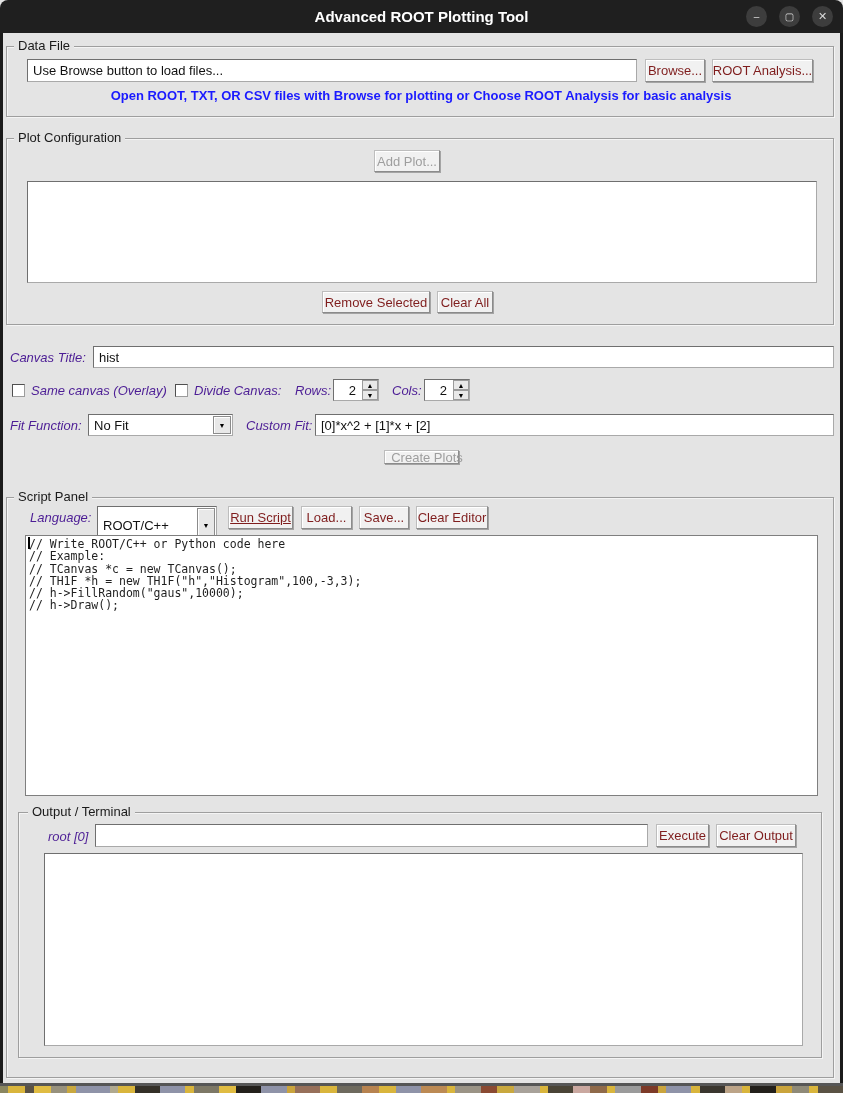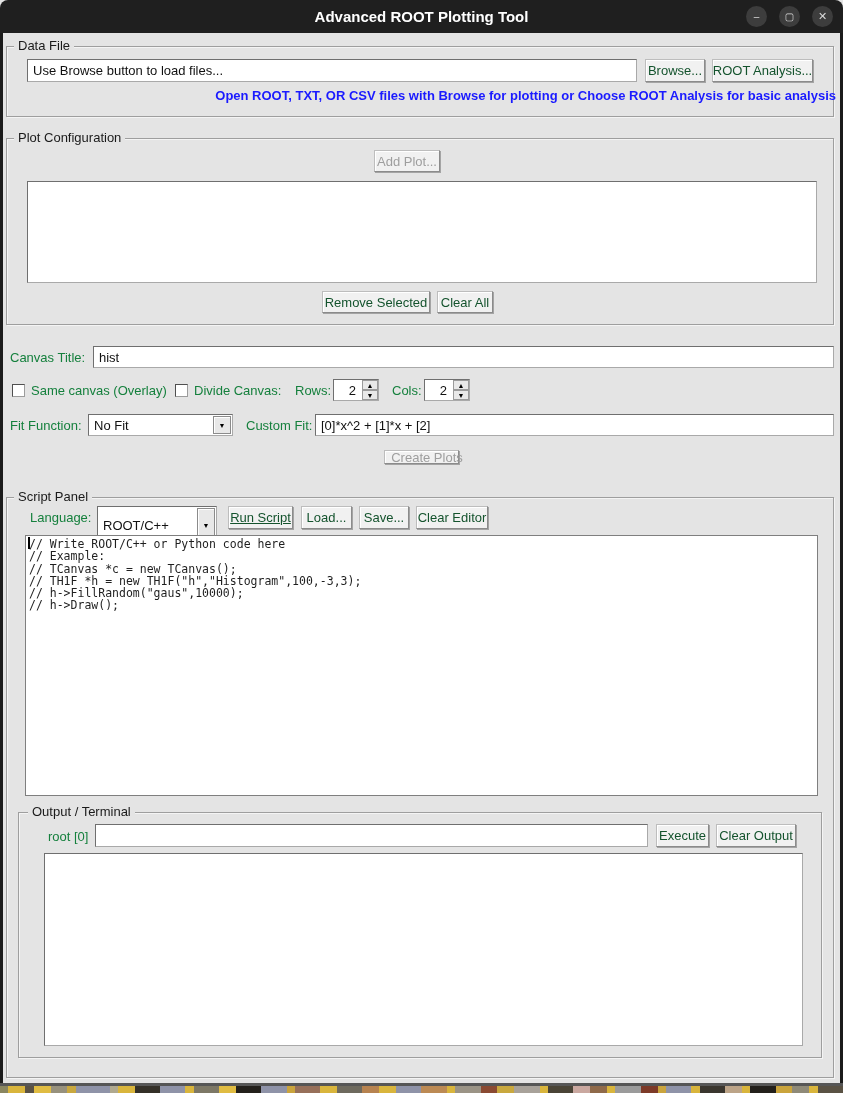--- a/index.html
+++ b/index.html
@@ -32,25 +32,25 @@
       #9b9486 54% 57%, #8a4a32 57% 59%, #c9a83e 59% 61%, #a8a29a 61% 64%, #d9b53c 64% 65%,
       #4a4436 65% 68%, #caa8a0 68% 70%, #8f6a4a 70% 72%, #d9b53c 72% 73%, #9b9b9b 73% 76%,
       #7d3a28 76% 78%, #caa43c 78% 79%, #8f93a8 79% 82%, #d9b53c 82% 83%, #3a362e 83% 86%,
       #bca488 86% 88%, #d9b53c 88% 89%, #23201b 89% 92%, #caa43c 92% 94%, #8f8a78 94% 96%,
       #d9b53c 96% 97%, #5a5244 97% 100%); }
 
   
   .groupbox { position:absolute; border:1px solid #9e9e9e;
               box-shadow:inset 1px 1px 0 #f4f4f4, 1px 1px 0 #f4f4f4; }
   .legend { position:absolute; background:#e4e4e4; padding:0 4px; font-size:13px; color:#1a1a1a; height:14px; line-height:14px; }
-  .label { position:absolute; font-size:13px; color:#15803d; white-space:nowrap; }
+  .label { position:absolute; font-size:13px; color:#4c1d95; white-space:nowrap;font-style:italic; }
   .btn { position:absolute; background:#f1f1f1; border:1px solid #8b8b8b;
          border-top-color:#bdbdbd; border-left-color:#bdbdbd;
          box-shadow:1px 1px 0 rgba(0,0,0,.28), inset 1px 1px 0 #ffffff;
-         font-size:13px; color:#14532d; text-align:center; white-space:nowrap;
+         font-size:13px; color:#7f1d1d; text-align:center; white-space:nowrap;
          display:flex; align-items:center; justify-content:center; cursor:default; }
   .btn.disabled { color:#9e9e9e; }
   .entry { position:absolute; background:#ffffff; border:1px solid;
            border-color:#6f6f6f #a9a9a9 #a9a9a9 #6f6f6f;
            font-size:13px; color:#111; padding:0 5px; display:flex; align-items:center;
            white-space:nowrap; overflow:hidden; }
   .sunkenbox { position:absolute; background:#ffffff; border:1px solid;
                border-color:#6f6f6f #a9a9a9 #a9a9a9 #6f6f6f; }
   .checkbox { position:absolute; width:13px; height:13px; background:#ffffff;
               border:1px solid; border-color:#4f4f4f #9c9c9c #9c9c9c #4f4f4f; }
@@ -60,21 +60,21 @@
                  display:flex; align-items:center; justify-content:center;
                  font-size:7px; color:#000; }
   .spin { position:absolute; background:#ffffff; border:1px solid;
           border-color:#6f6f6f #a9a9a9 #a9a9a9 #6f6f6f; }
   .spin .val { position:absolute; left:0; right:18px; top:0; bottom:0;
                font-size:13px; color:#111; display:flex; align-items:center; justify-content:flex-end;
                padding-right:4px; }
   .spin .arrows { position:absolute; right:0; top:0; bottom:0; width:16px; display:flex; flex-direction:column; }
   .spin .arrows div { flex:1; background:#e8e8e8; border:1px solid #9a9a9a;
                display:flex; align-items:center; justify-content:center; font-size:7px; color:#000; line-height:1; }
-  .hint { position:absolute; left:6px; width:830px; text-align:right;
+  .hint { position:absolute; left:6px; width:830px; text-align:center;
           font-weight:bold; font-size:13px; }
   .editor { position:absolute; background:#ffffff; border:1px solid #7f7f7f;
             font-family:"DejaVu Sans Mono", monospace; font-size:11.5px; line-height:12.3px;
             color:#1f1f1f; padding:2px 3px; white-space:pre; overflow:hidden; }
   .caret { position:absolute; width:2px; height:12px; background:#000; }
 </style>
 </head>
 <body>
 
 <div class="screen">

